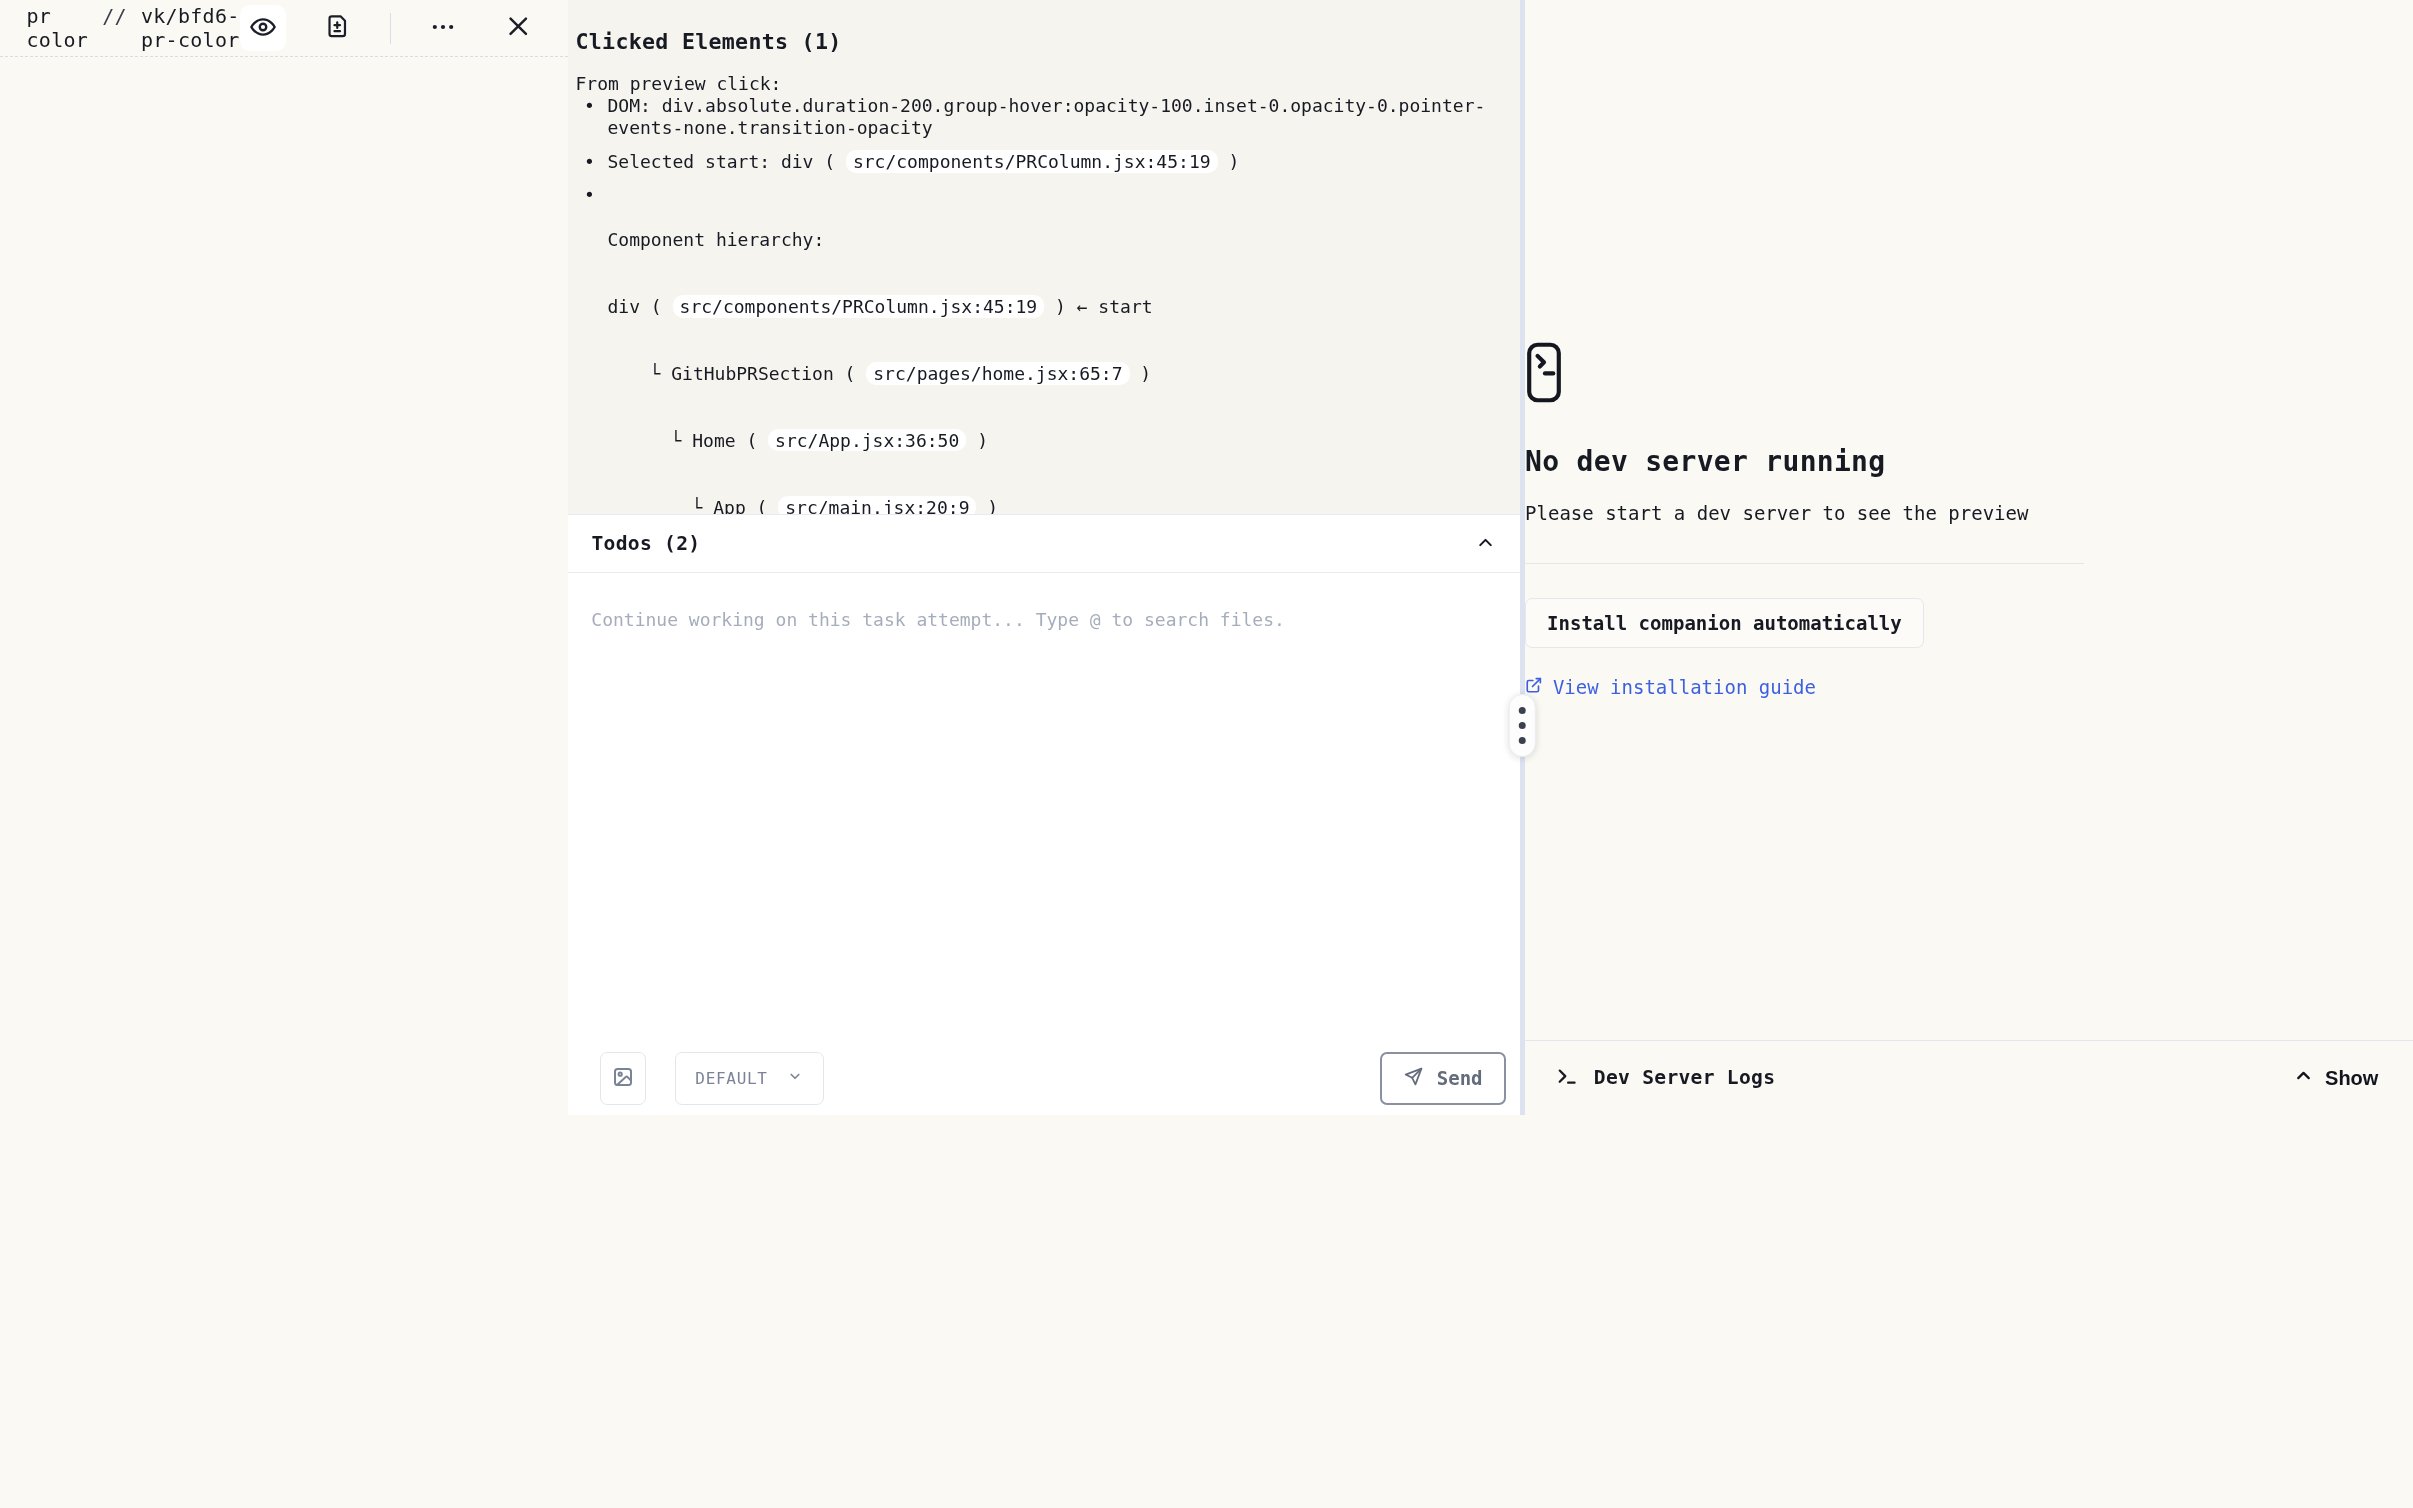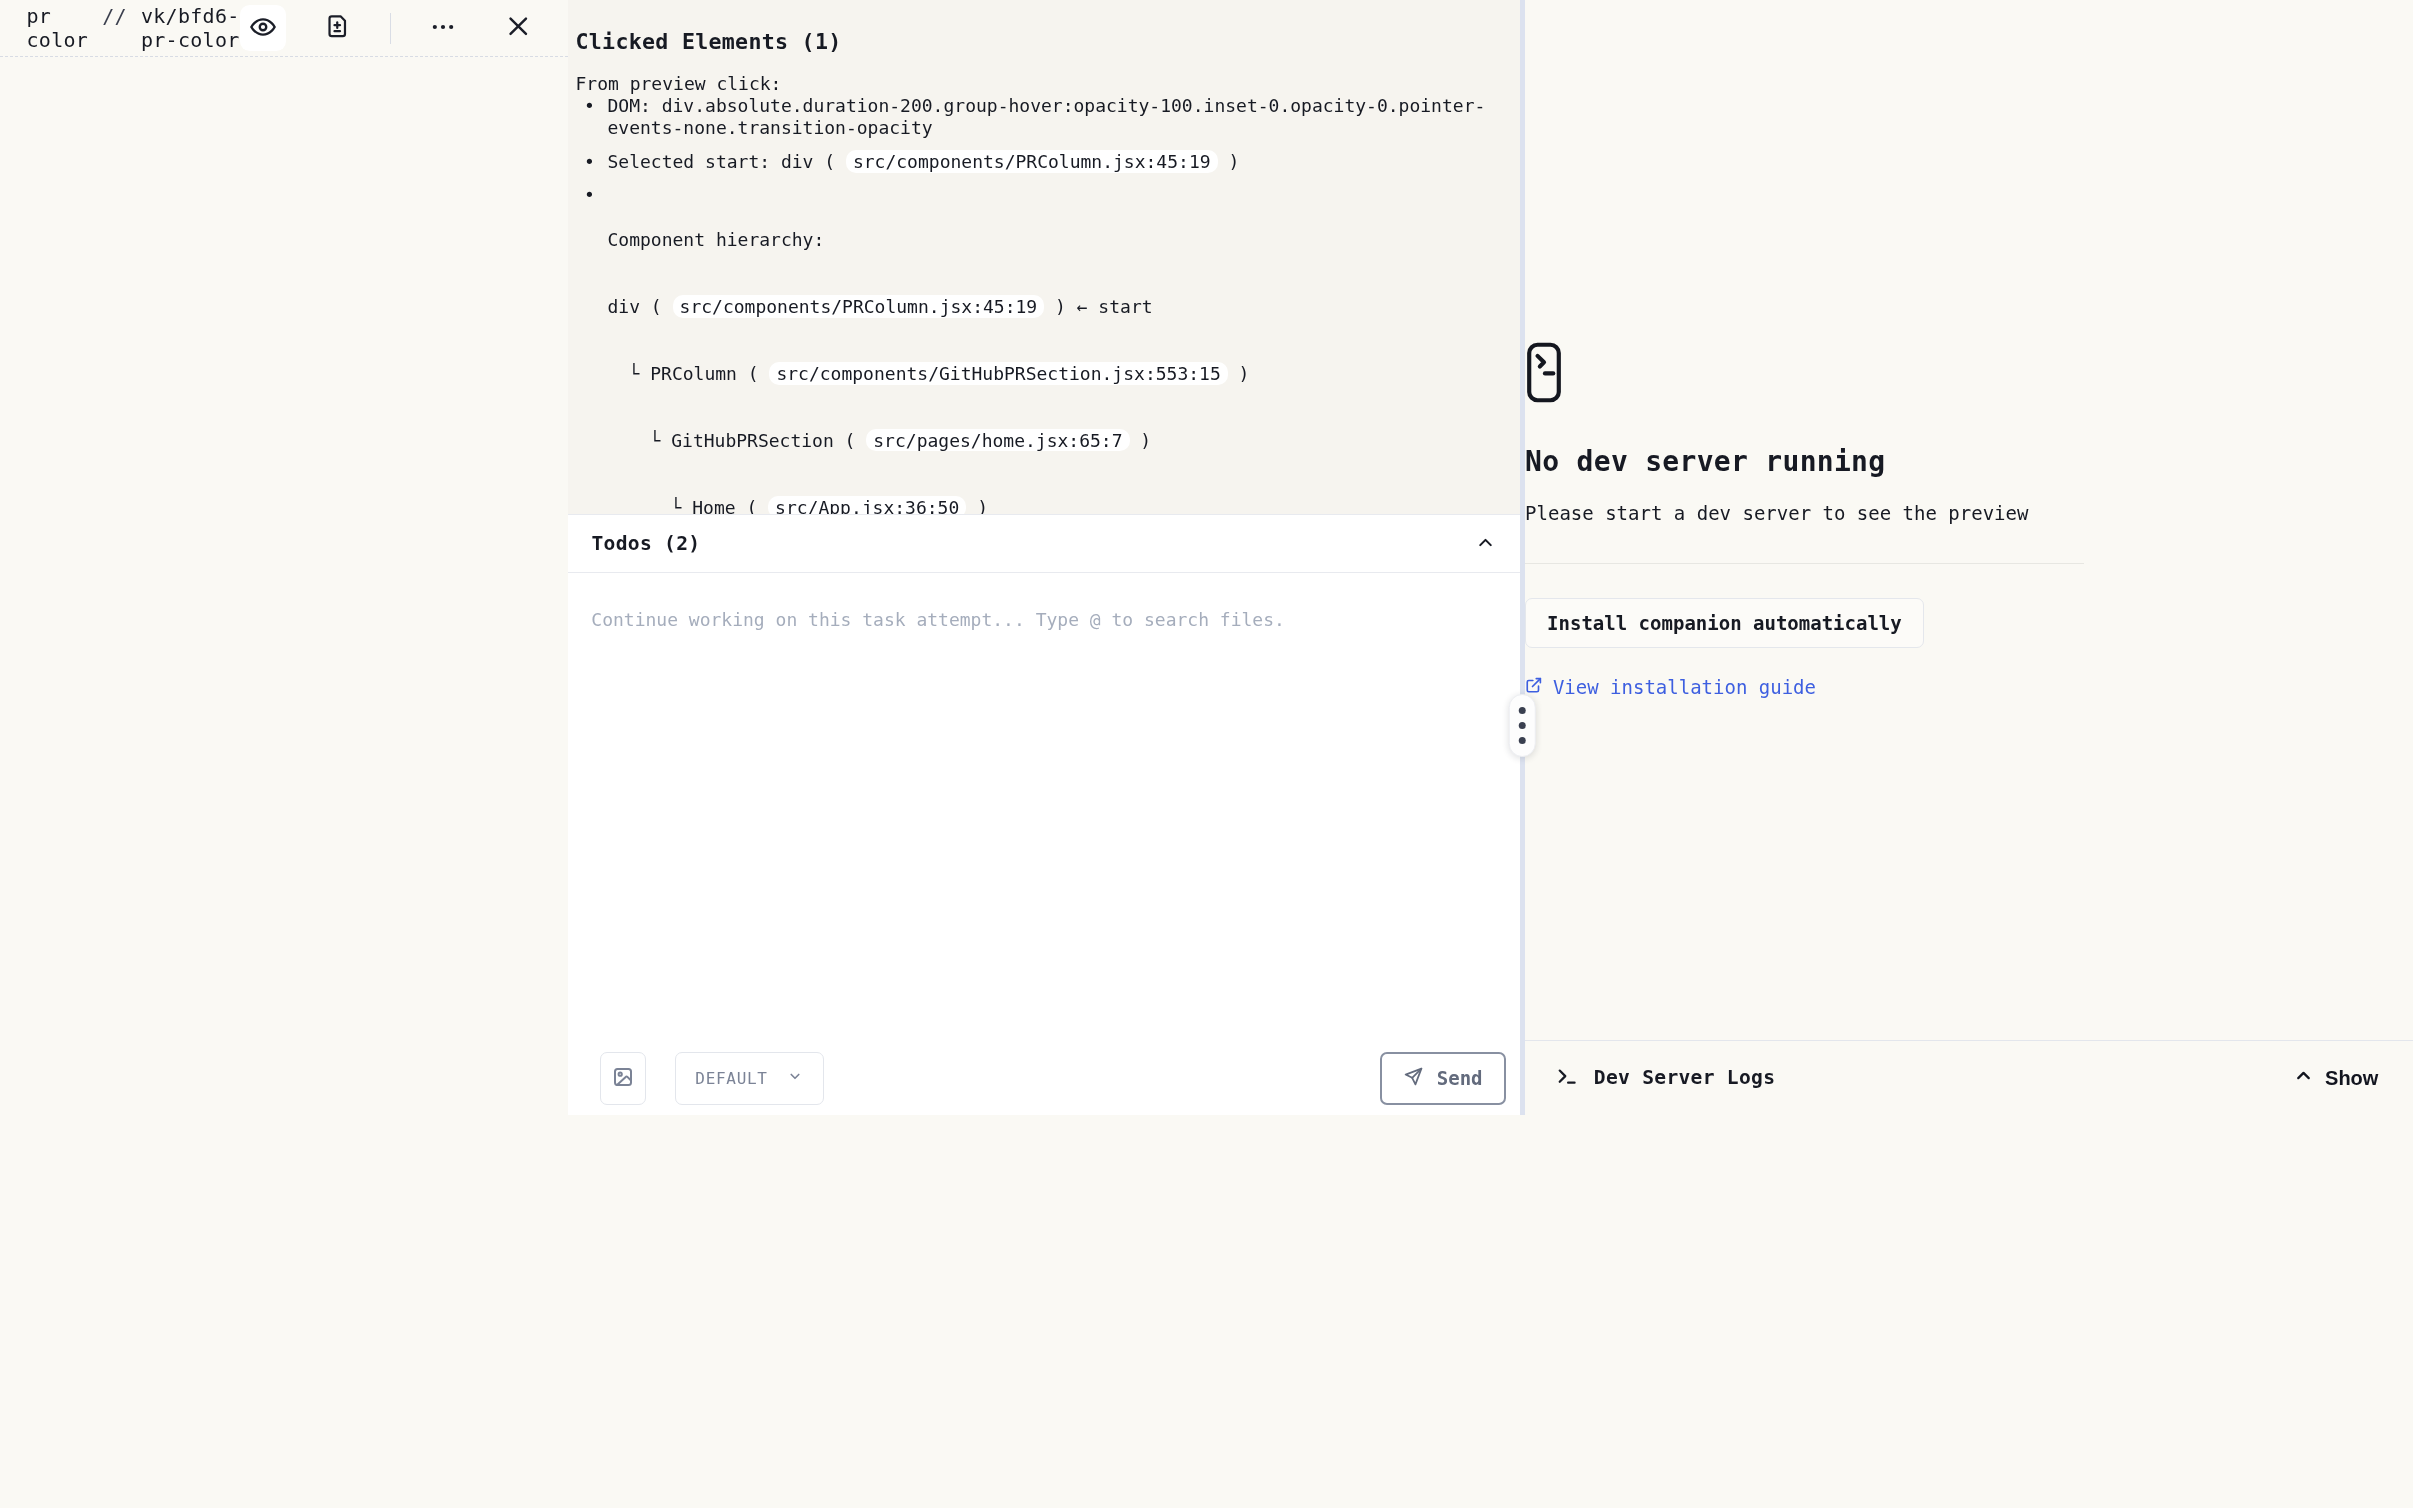--- a/index.html
+++ b/index.html
@@ -196,21 +196,20 @@
             </li>
             <li>
               <span class="dot">•</span>
               <span class="bullet-body"><span>Selected start: div ( </span><span class="chip">src/components/PRColumn.jsx:45:19</span><span> )</span></span>
             </li>
             <li>
               <span class="dot">•</span>
               <span class="bullet-body">
                 <div>Component hierarchy:</div>
                 <div class="tree-row"><span></span><span>div ( </span><span class="chip">src/components/PRColumn.jsx:45:19</span><span> )</span><span> ← start</span></div>
-                <div class="tree-row ind-1"><span>└ </span><span>PRColumn ( </span><span class="chip">src/components/GitHubPRSection.jsx:553:15</span><span> )</span></div>
                 <div class="tree-row ind-2"><span>└ </span><span>GitHubPRSection ( </span><span class="chip">src/pages/home.jsx:65:7</span><span> )</span></div>
                 <div class="tree-row ind-3"><span>└ </span><span>Home ( </span><span class="chip">src/App.jsx:36:50</span><span> )</span></div>
                 <div class="tree-row ind-4"><span>└ </span><span>App ( </span><span class="chip">src/main.jsx:20:9</span><span> )</span></div>
               </span>
             </li>
           </ul>
 
         </section>
 
       </div>

